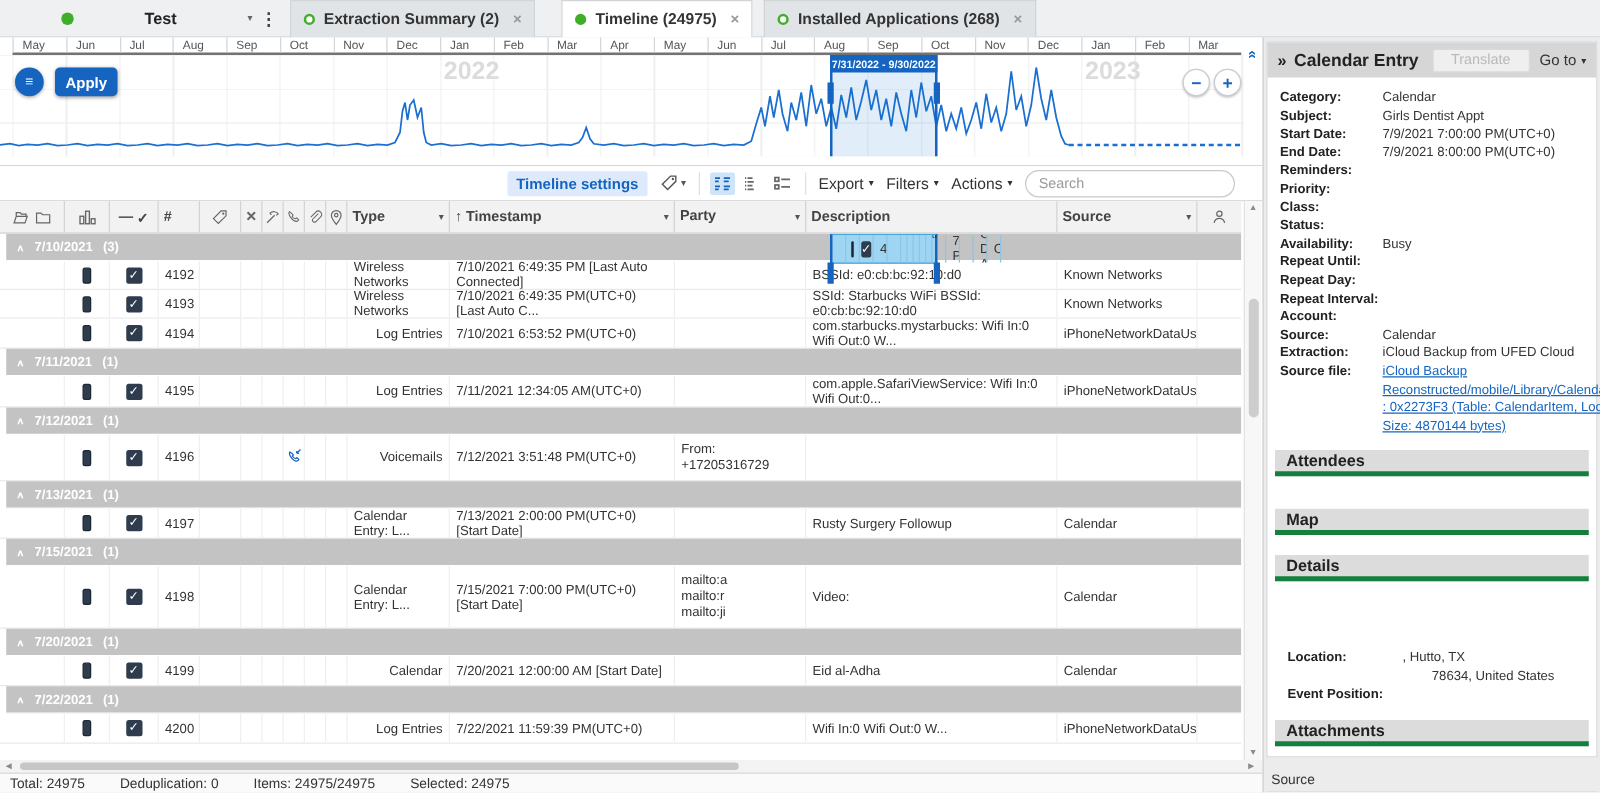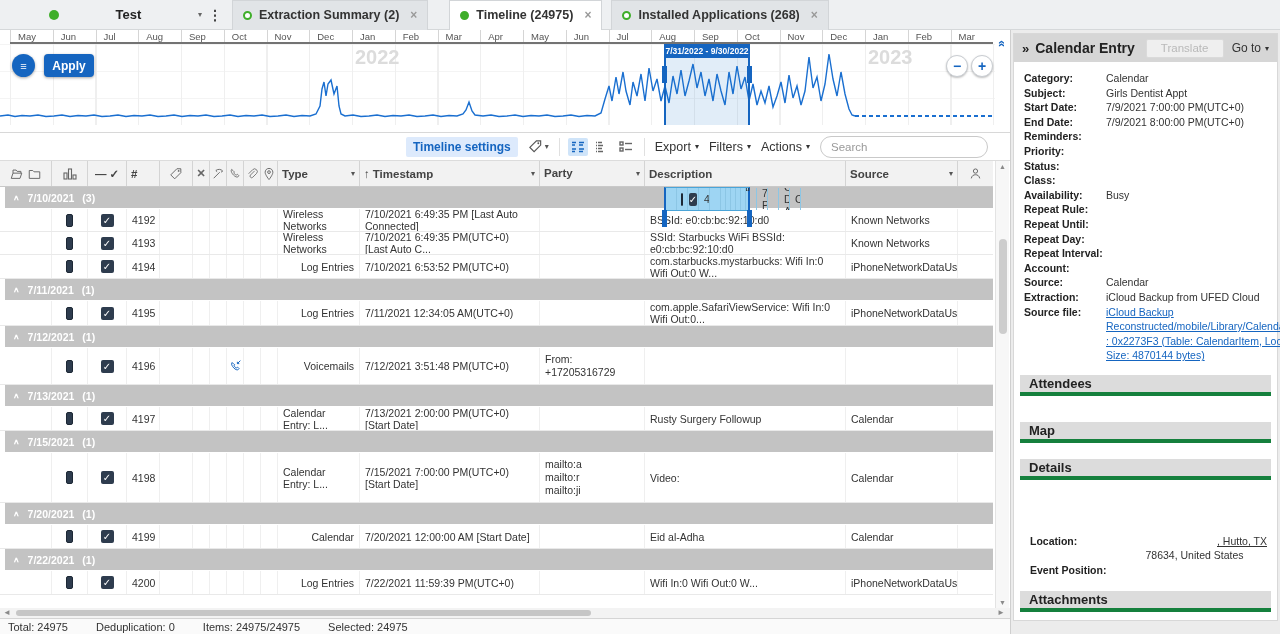--- a/index.html
+++ b/index.html
@@ -108,21 +108,21 @@
   .frow { display:flex; font-size:10.5px; line-height:14.6px; }
   .frow .fl { width:82px; font-weight:bold; color:#222; flex:none; }
   .frow .fv { flex:1; color:#333; }
   .frow .fv.link { color:#1565c0; text-decoration:underline; }
   .sec { height:21px; background:#dcdcdc; border-bottom:4px solid #15803d; margin:10px 6px 0 6px; display:flex; align-items:center; padding-left:9px; font-size:13px; font-weight:bold; color:#222; }
   .sec.s-details { margin-top:16px; }
   .sec.s-map { margin-top:26px; }
   .sec.s-attach { margin-top:13px; }
   .mapfields { padding:6px 10px 0 16px;margin-top:48px; }
   .mapfields .frow .fl { width:92px; }
-  .loc-l1 { display:block; text-align:right;text-decoration:underline; }
+  .loc-l1 { display:block; text-align:left; }
   .loc-l2 { display:block; text-align:center; }
   .src-label { font-size:11px; color:#333; margin:12px 0 3px 6px; }
   .loc-card .card-hd { height:26px; padding-left:18px; }
   .loc-card .card-hd .title { font-size:15px; }
   .loc-card .fields { padding:12px 10px 2px 18px; }
 
   svg.ic { display:block; }
 </style>
 </head>
 <body>
@@ -670,34 +670,30 @@
           </div>
           <div class="frow">
             <span class="fl">Reminders:</span>
             <span class="fv"></span>
           </div>
           <div class="frow">
             <span class="fl">Priority:</span>
             <span class="fv"></span>
           </div>
           <div class="frow">
+            <span class="fl">Class:</span>
+            <span class="fv"></span>
+          </div>
+          <div class="frow">
             <span class="fl">Status:</span>
             <span class="fv"></span>
           </div>
           <div class="frow">
-            <span class="fl">Class:</span>
-            <span class="fv"></span>
-          </div>
-          <div class="frow">
             <span class="fl">Availability:</span>
             <span class="fv">Busy</span>
-          </div>
-          <div class="frow">
-            <span class="fl">Repeat Rule:</span>
-            <span class="fv"></span>
           </div>
           <div class="frow">
             <span class="fl">Repeat Until:</span>
             <span class="fv"></span>
           </div>
           <div class="frow">
             <span class="fl">Repeat Day:</span>
             <span class="fv"></span>
           </div>
           <div class="frow">

